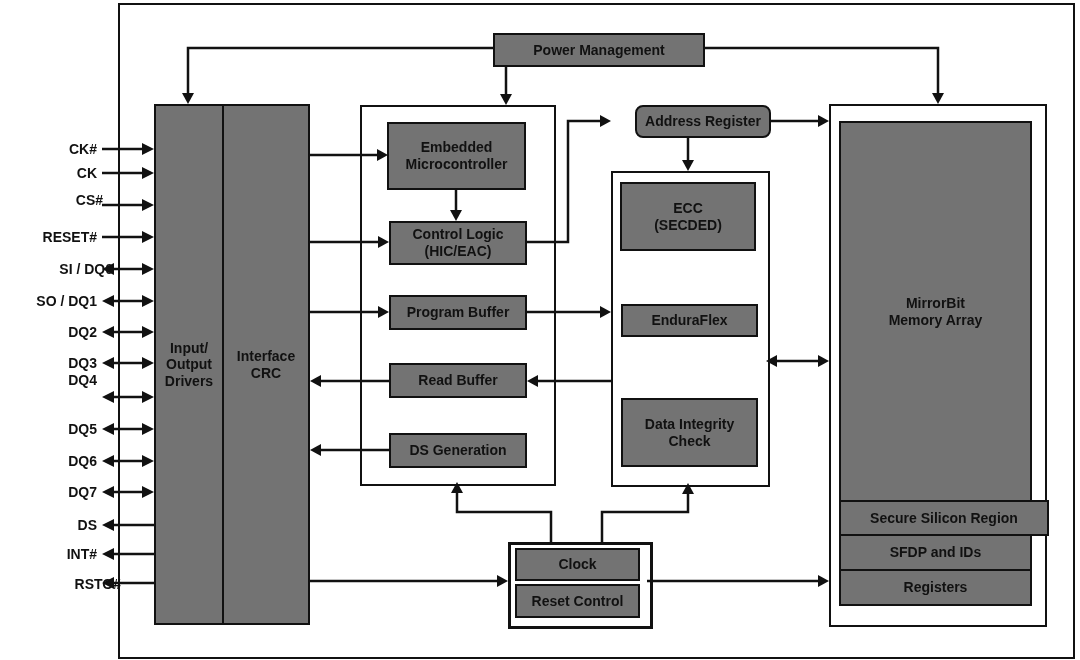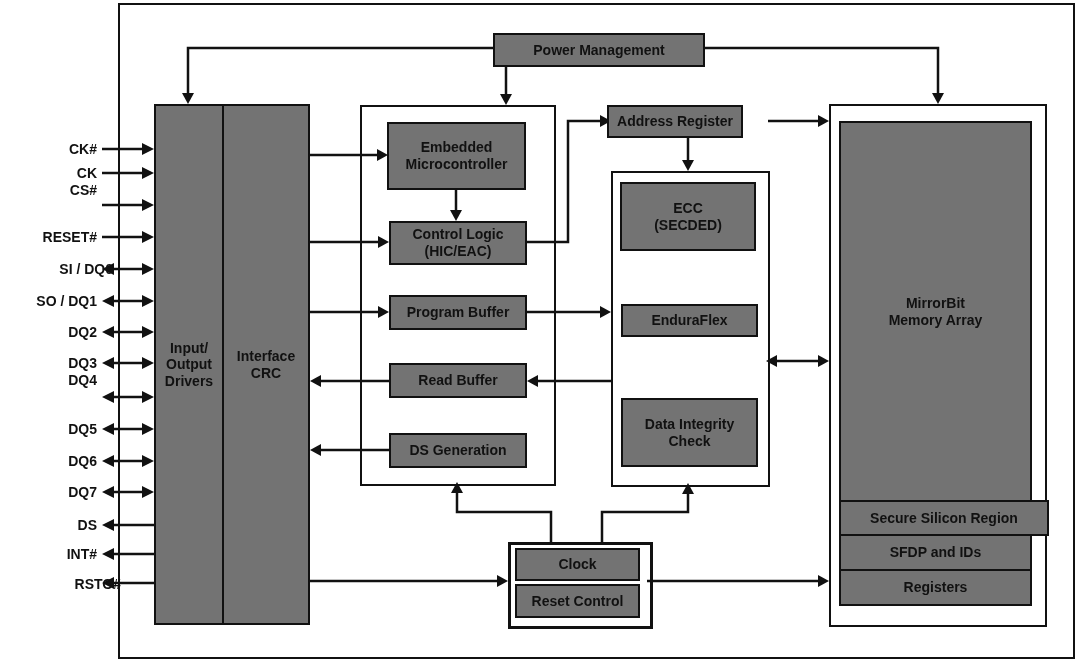--- a/index.html
+++ b/index.html
@@ -178,21 +178,21 @@
         <polygon points="102,554 114,548 114,560"></polygon>
     </g>
     <g>
       <path d="M114 583 H154"></path>
         <polygon points="102,583 114,577 114,589"></polygon>
     </g>
   </svg>
 
   <div class="sig" style="top:139px;">CK#</div>
   <div class="sig" style="top:163px;">CK</div>
-  <div class="sig" style="top:180px;">CS#</div>
+  <div class="sig" style="top:190px;margin-left:6px;">CS#</div>
   <div class="sig" style="top:227px;">RESET#</div>
   <div class="sig" style="top:259px;margin-left:16px;">SI / DQ0</div>
   <div class="sig" style="top:291px;">SO / DQ1</div>
   <div class="sig" style="top:322px;">DQ2</div>
   <div class="sig" style="top:353px;">DQ3</div>
   <div class="sig" style="top:370px;">DQ4</div>
   <div class="sig" style="top:419px;">DQ5</div>
   <div class="sig" style="top:451px;">DQ6</div>
   <div class="sig" style="top:482px;">DQ7</div>
   <div class="sig" style="top:515px;">DS</div>
@@ -209,21 +209,21 @@
 
   <div class="container" style="left:360px;top:105px;width:192px;height:377px;"></div>
   <div class="box" style="left:387px;top:122px;width:139px;height:68px;">Embedded
 Microcontroller</div>
   <div class="box" style="left:389px;top:221px;width:138px;height:44px;">Control Logic
 (HIC/EAC)</div>
   <div class="box" style="left:389px;top:295px;width:138px;height:35px;">Program Buffer</div>
   <div class="box" style="left:389px;top:363px;width:138px;height:35px;">Read Buffer</div>
   <div class="box" style="left:389px;top:433px;width:138px;height:35px;">DS Generation</div>
 
-  <div class="box" style="left:607px;top:105px;width:136px;height:33px;">Address Register</div>
+  <div class="box" style="left:635px;top:105px;width:136px;height:33px;border-radius:8px;">Address Register</div>
   <div class="container" style="left:611px;top:171px;width:155px;height:312px;"></div>
   <div class="box" style="left:620px;top:182px;width:136px;height:69px;text-align:center;">ECC
 (SECDED)</div>
   <div class="box" style="left:621px;top:304px;width:137px;height:33px;">EnduraFlex</div>
   <div class="box" style="left:621px;top:398px;width:137px;height:69px;">Data Integrity
 Check</div>
 
   <div class="container" style="left:829px;top:104px;width:214px;height:519px;"></div>
   <div class="box" style="left:839px;top:121px;width:193px;height:381px;">MirrorBit
 Memory Array</div>

